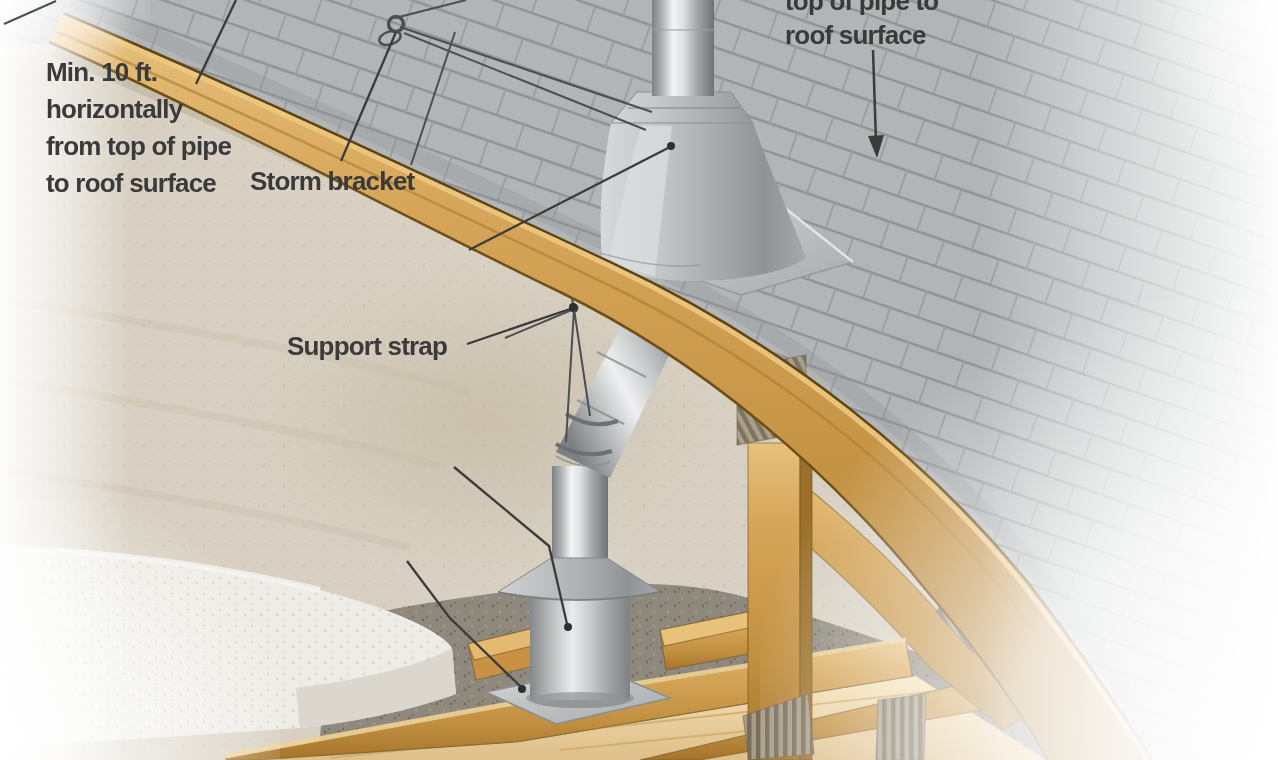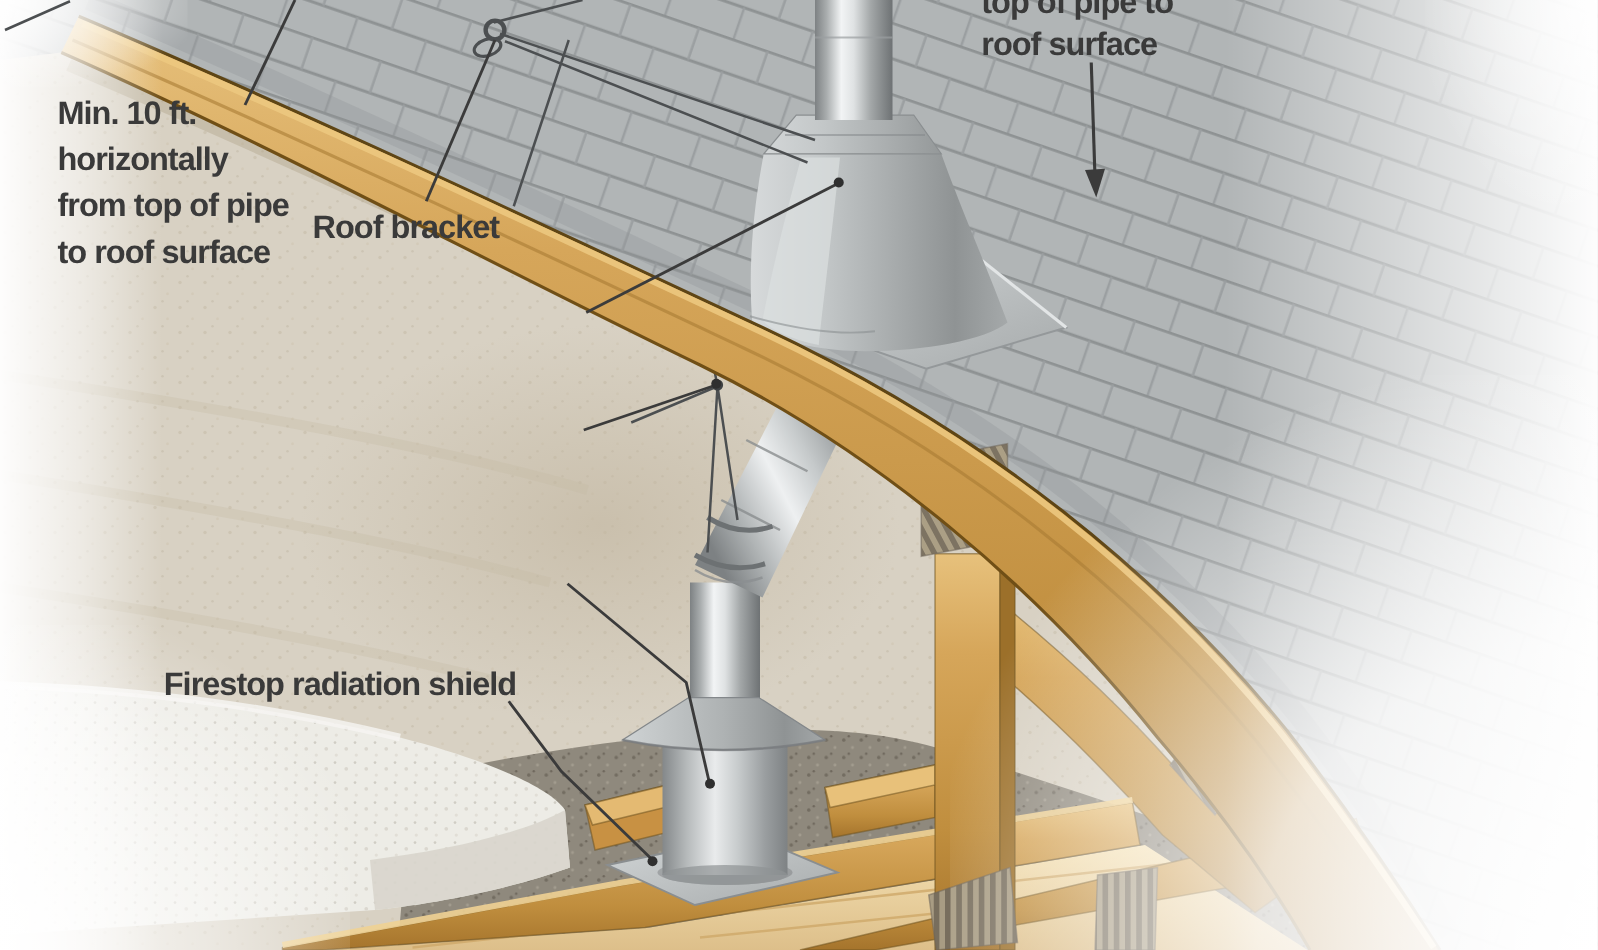--- a/index.html
+++ b/index.html
@@ -266,21 +266,21 @@
       <circle cx="522" cy="689" r="4"></circle>
     </g>
   </g>
 
   <g>
     <line x1="873" y1="50" x2="876" y2="142" stroke="#3b3b3b" stroke-width="2.5"></line>
     <polygon points="868,136 884,135 877,158" fill="#3b3b3b"></polygon>
   </g>
 </svg>
 
-  <div class="lbl" style="left:46px;top:72px;width:260px">Min. 10 ft.
+  <div class="lbl" style="left:46px;top:54px;width:260px">Min. 10 ft.
 horizontally
 from top of pipe
 to roof surface</div>
-  <div class="lbl" style="left:250px;top:163px">Roof bracket</div>
+  <div class="lbl" style="left:250px;top:163px">Storm bracket</div>
   <div class="lbl" style="left:785px;top:-16px;width:220px;line-height:34px">top of pipe to
 roof surface</div>
-  <div class="lbl" style="left:131px;top:529px">Firestop radiation shield</div>
+  <div class="lbl" style="left:287px;top:328px">Support strap</div>
 </div>
 
 </body></html>

